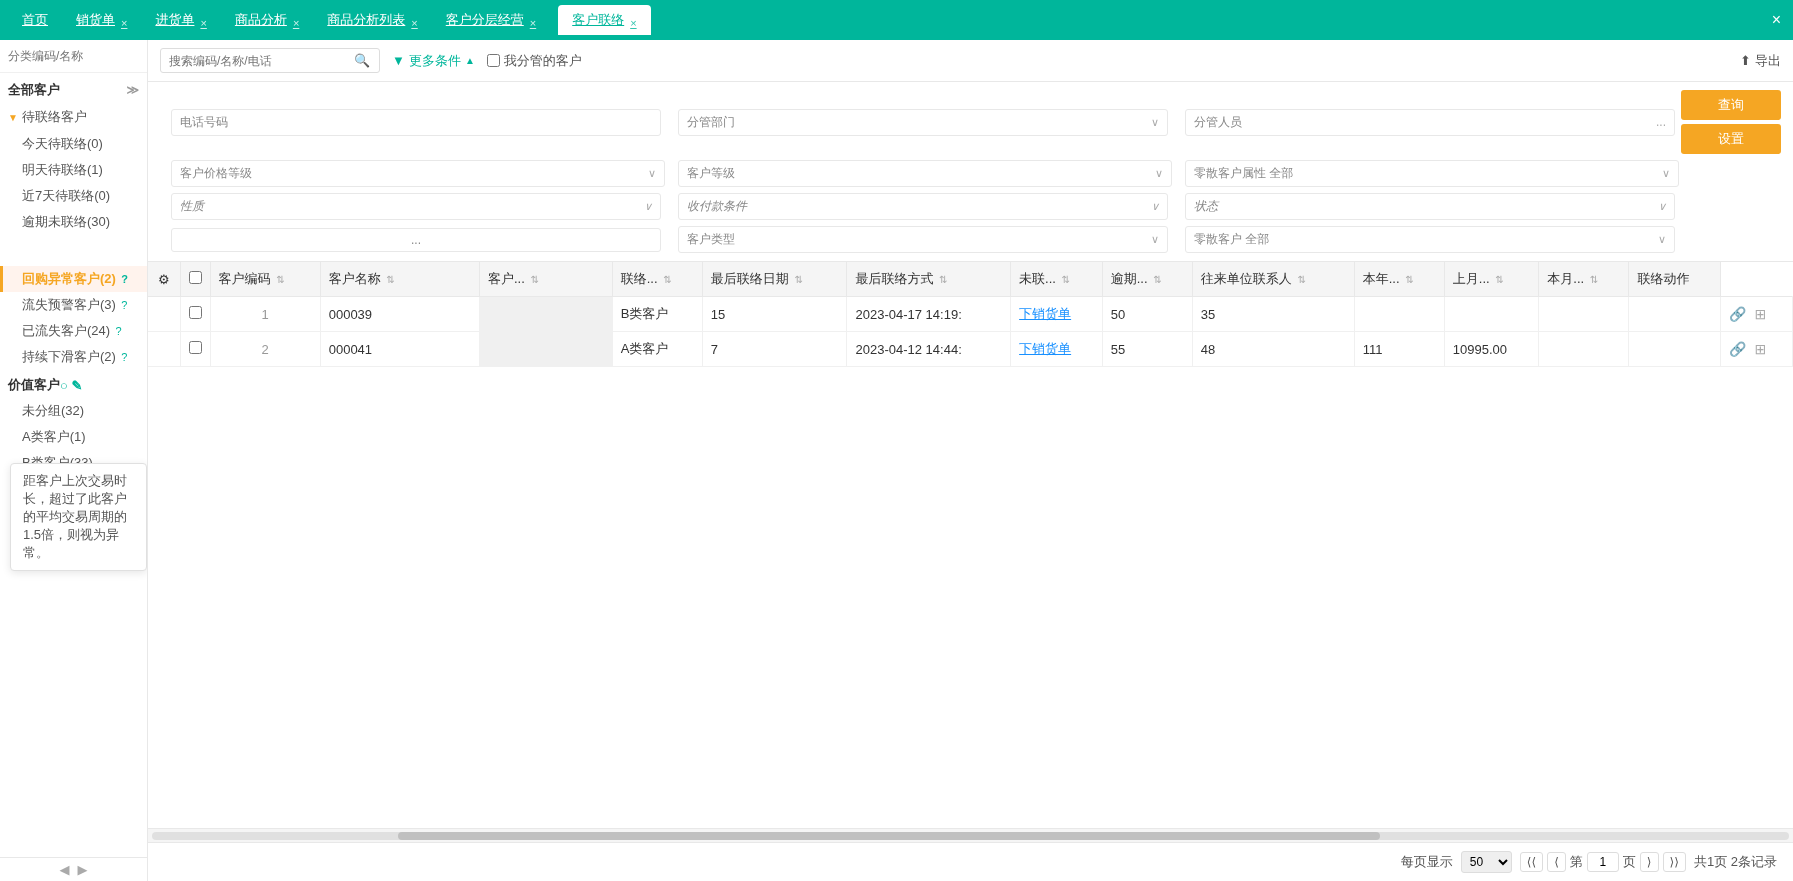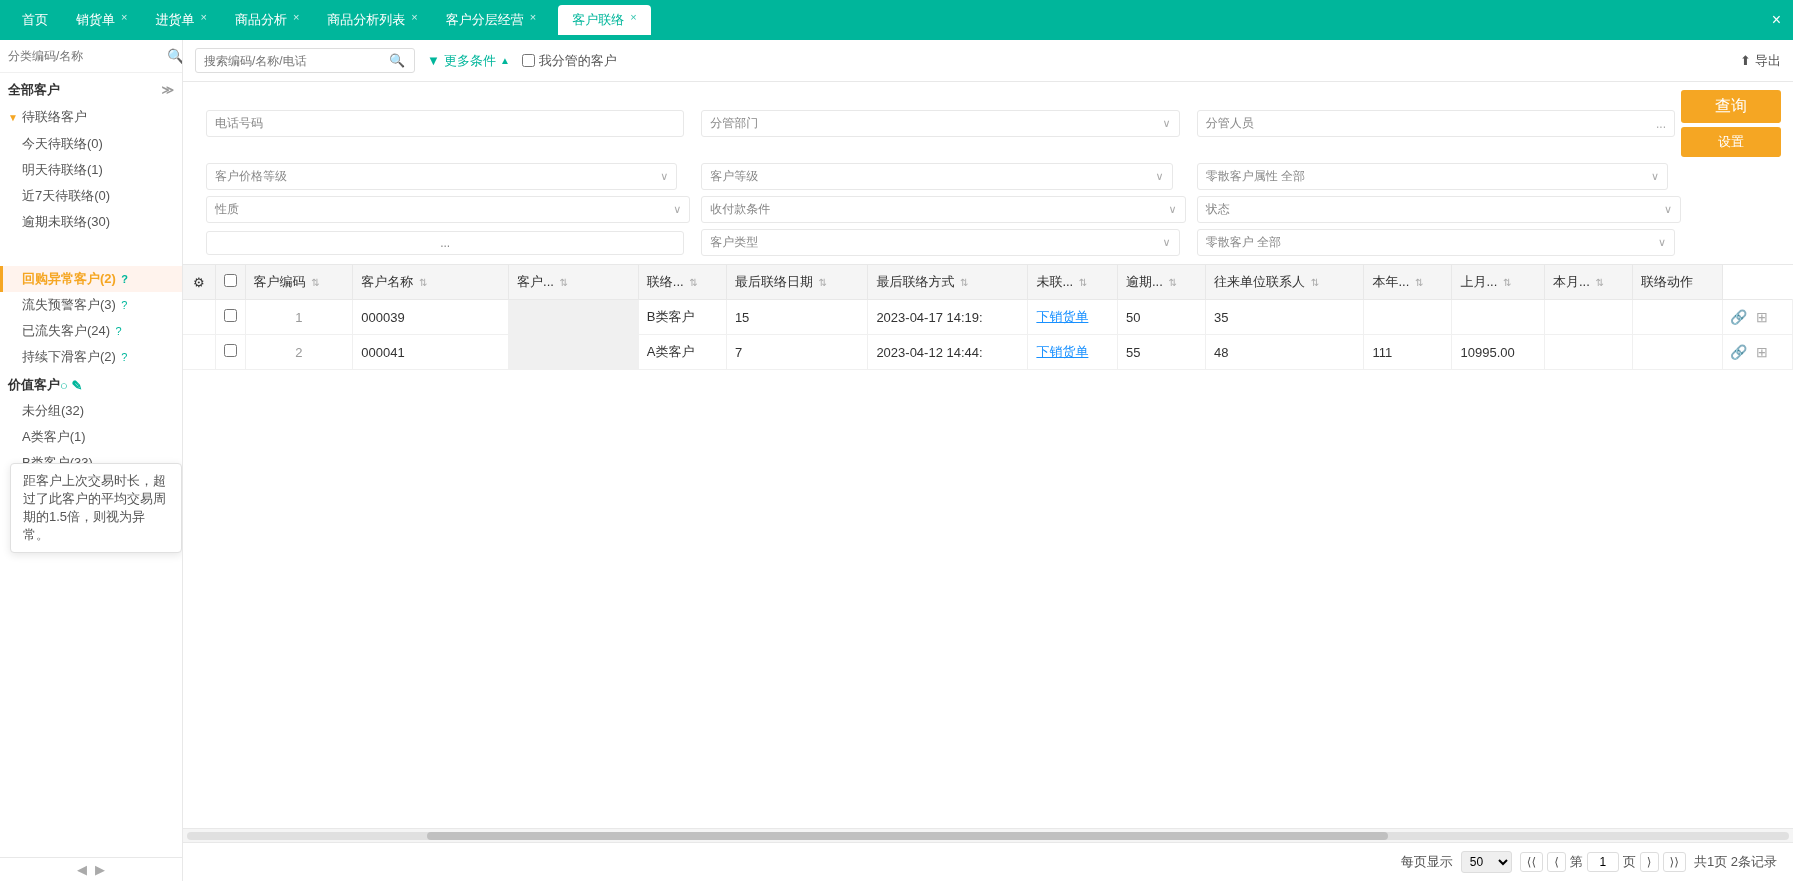--- a/index.html
+++ b/index.html
@@ -14,23 +14,24 @@
       padding: 0 8px;
       position: relative;
     }
     .top-nav-item {
       color: #fff;
       padding: 6px 14px;
       cursor: pointer;
       font-size: 13px;
       white-space: nowrap;
       display: flex;
-      align-items: flex-start;
+      align-items: flex-end;
       gap: 4px;
       border-radius: 4px 4px 0 0;
+      text-decoration: underline;
     }
     .top-nav-item.active {
       background: #fff;
       color: #00b69b;
       margin-left: 8px;
     }
     .top-nav-item .close-x {
       font-size: 11px;
       margin-left: 2px;
       opacity: 0.8;
@@ -44,21 +45,21 @@
     }
 
     
     .main-layout {
       display: flex;
       height: calc(881px - 40px);
     }
 
     
     .sidebar {
-      width: 183px;
+      width: 148px;
       background: #fff;
       border-right: 1px solid #e8e8e8;
       display: flex;
       flex-direction: column;
       overflow-y: auto;
       flex-shrink: 0;
     }
     .sidebar-search {
       padding: 8px;
       border-bottom: 1px solid #f0f0f0;
@@ -235,21 +236,21 @@
       color: #aaa;
       font-size: 11px;
     }
     .query-btn {
       background: #f5a623;
       color: #fff;
       border: none;
       border-radius: 3px;
       padding: 6px 16px;
       cursor: pointer;
-      font-size: 16px;
+      font-size: 13px;
     }
     .setting-btn {
       background: #f5a623;
       color: #fff;
       border: none;
       border-radius: 3px;
       padding: 6px 16px;
       cursor: pointer;
       font-size: 13px;
     }
@@ -526,37 +527,37 @@
         <div class="filter-field" style="display:flex;gap:16px;">
           <label>分管人员</label>
           <span style="margin-left:auto;color:#aaa;font-size:12px;">...</span>
         </div>
         <div class="btn-group-right">
           <button class="query-btn">查询</button>
           <button class="setting-btn">设置</button>
         </div>
       </div>
 
-      <div style="display:grid; grid-template-columns: 1fr 1fr 1fr 100px; gap:13px; align-items:center; margin-bottom:6px;">
+      <div style="display:grid; grid-template-columns: 1fr 1fr 1fr 100px; gap:2px; align-items:center; margin-bottom:6px;">
         <div class="filter-field">
           <label>客户价格等级</label>
           <span class="dropdown-arrow">∨</span>
         </div>
         <div class="filter-field">
           <label>客户等级</label>
           <span class="dropdown-arrow">∨</span>
         </div>
         <div class="filter-field">
           <label>零散客户属性 全部</label>
           <span class="dropdown-arrow">∨</span>
         </div>
         <div></div>
       </div>
 
-      <div style="display:grid; grid-template-columns: 1fr 1fr 1fr 100px; gap:0; align-items:center; margin-bottom:6px;">
+      <div style="display:grid; grid-template-columns: 1fr 1fr 1fr 100px; gap:6px; align-items:center; margin-bottom:6px;font-style:italic;">
         <div class="filter-field">
           <label>性质</label>
           <span class="dropdown-arrow">∨</span>
         </div>
         <div class="filter-field">
           <label>收付款条件</label>
           <span class="dropdown-arrow">∨</span>
         </div>
         <div class="filter-field">
           <label>状态</label>

